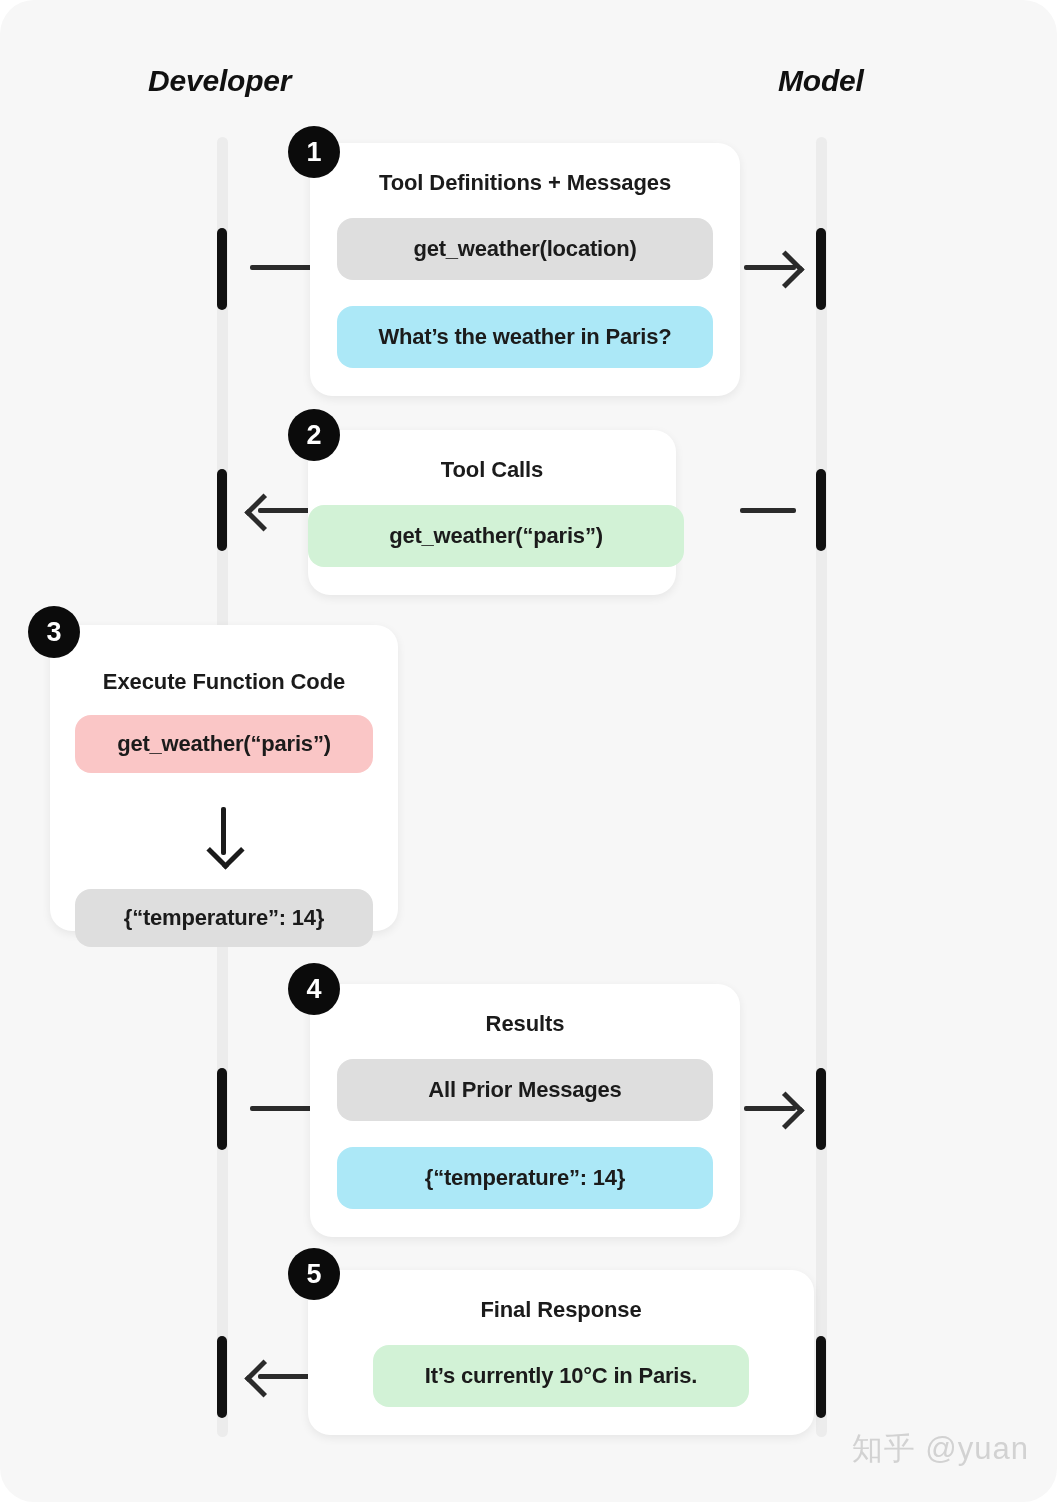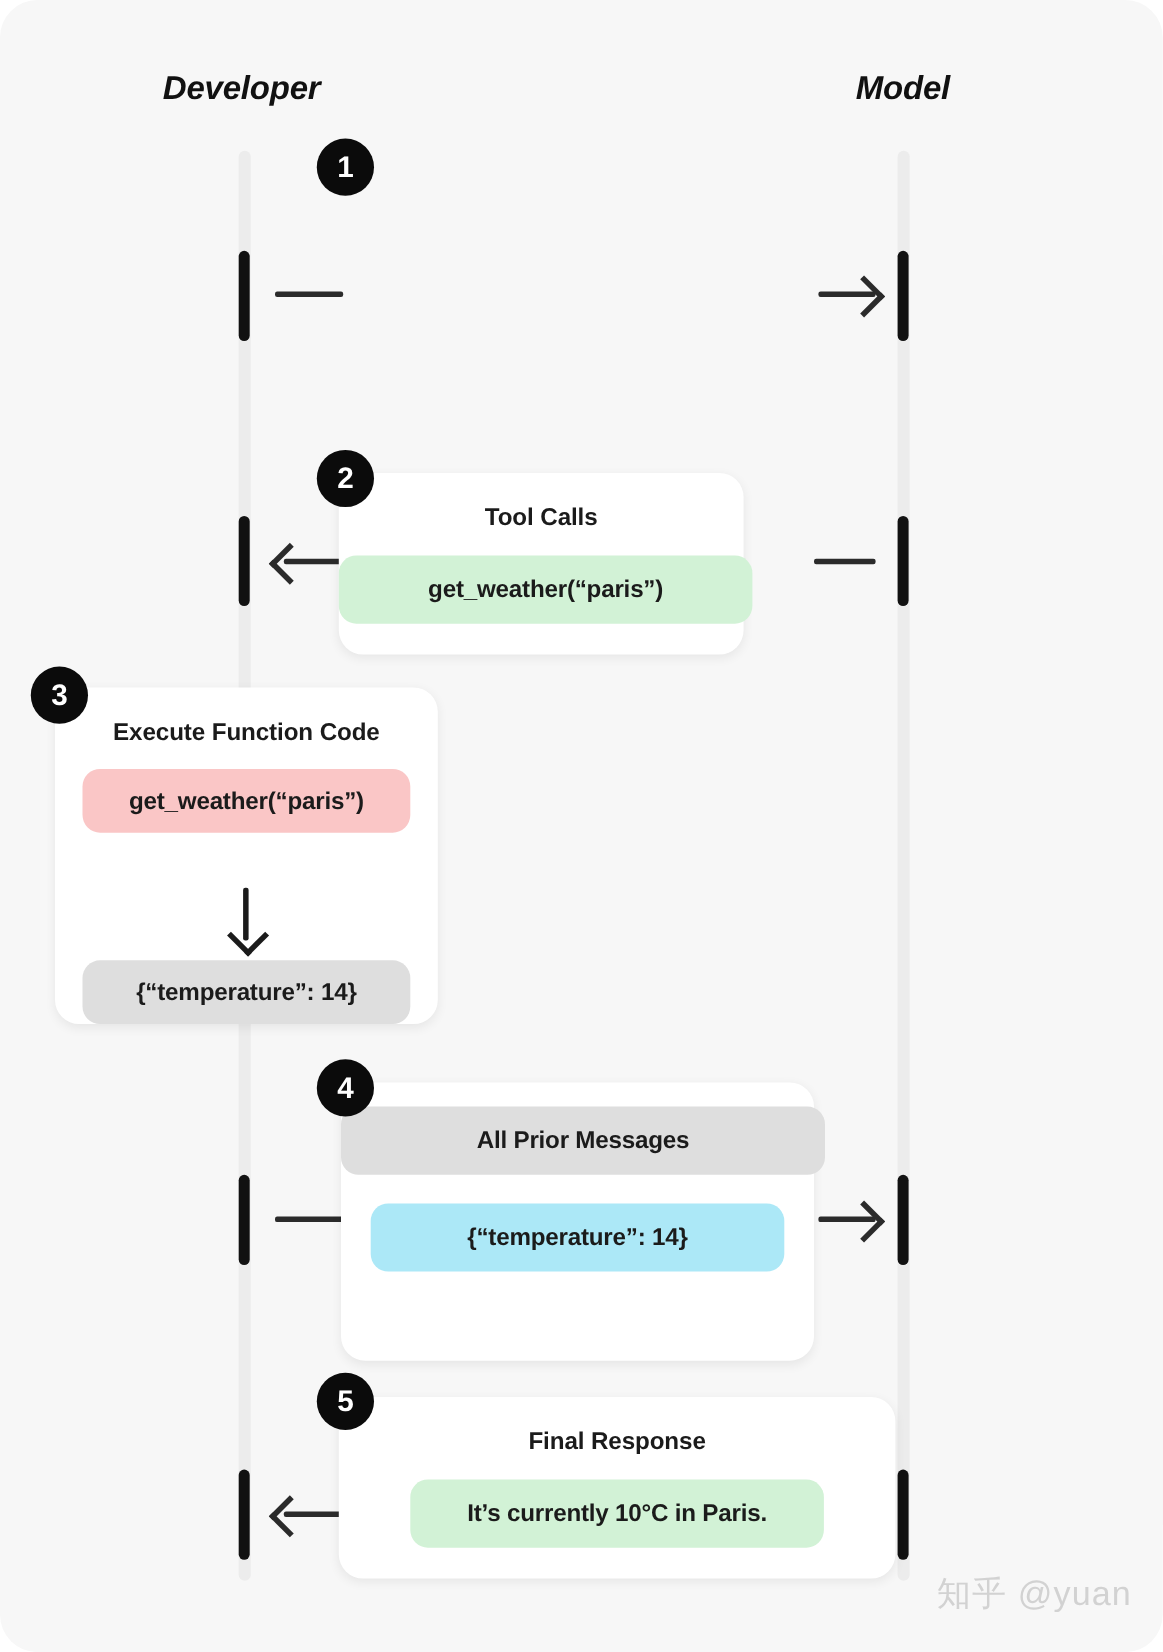--- a/index.html
+++ b/index.html
@@ -164,54 +164,60 @@
   <div id="lifeline-model" class="lifeline"></div>
 
   <div class="activation" style="left:217px; top:228px; height:82px;"></div>
   <div class="activation" style="left:816px; top:228px; height:82px;"></div>
   <div class="connector" style="left:250px; top:265px; width:62px;"></div>
   <div class="connector" style="left:744px; top:265px; width:52px;"></div>
   <div class="arrowhead right" style="left:772px; top:256px;"></div>
 
   <div class="badge" style="left:288px; top:126px;">1</div>
 
+  <div class="card" style="left:310px; top:143px; width:430px; height:253px;">
+    <div class="card-title" style="margin-top:27px;">Tool Definitions + Messages</div>
+    <div class="pill gray" style="margin:22px auto 0; width:376px; height:62px;">get_weather(location)</div>
+    <div class="pill blue" style="margin:26px auto 0; width:376px; height:62px;">What’s the weather in Paris?</div>
+  </div>
 
   <div class="activation" style="left:217px; top:469px; height:82px;"></div>
   <div class="activation" style="left:816px; top:469px; height:82px;"></div>
   <div class="connector" style="left:258px; top:508px; width:54px;"></div>
   <div class="arrowhead left" style="left:250px; top:499px;"></div>
   <div class="connector" style="left:740px; top:508px; width:56px;"></div>
 
   <div class="badge" style="left:288px; top:409px;">2</div>
 
   <div class="card" style="left:308px; top:430px; width:368px; height:165px;">
     <div class="card-title" style="margin-top:27px;">Tool Calls</div>
     <div class="pill green" style="margin:22px auto 0; width:376px; height:62px;">get_weather(“paris”)</div>
   </div>
 
   <div class="badge" style="left:28px; top:606px;">3</div>
 
   <div class="card" style="left:50px; top:625px; width:348px; height:306px;">
-    <div class="card-title" style="margin-top:28px;">Execute Function Code</div>
+    <div class="card-title" style="margin-top:44px;">Execute Function Code</div>
     <div class="pill pink" style="margin:20px auto 0; width:298px; height:58px;">get_weather(“paris”)</div>
     <div id="down-arrow-shaft" style="left:171px; top:182px;"></div>
     <div id="down-arrow-head" style="left:162px; top:212px;"></div>
     <div class="pill gray" style="margin:116px auto 0; width:298px; height:58px;">{“temperature”: 14}</div>
   </div>
 
   <div class="activation" style="left:217px; top:1068px; height:82px;"></div>
   <div class="activation" style="left:816px; top:1068px; height:82px;"></div>
   <div class="connector" style="left:250px; top:1106px; width:62px;"></div>
   <div class="connector" style="left:744px; top:1106px; width:52px;"></div>
   <div class="arrowhead right" style="left:772px; top:1097px;"></div>
 
   <div class="badge" style="left:288px; top:963px;">4</div>
 
   <div class="card" style="left:310px; top:984px; width:430px; height:253px;">
-    <div class="pill gray" style="margin:22px auto 0; width:440px; height:62px;">All Prior Messages</div>
+    <div class="card-title" style="margin-top:27px;">Results</div>
+    <div class="pill gray" style="margin:22px auto 0; width:376px; height:62px;">All Prior Messages</div>
     <div class="pill blue" style="margin:26px auto 0; width:376px; height:62px;">{“temperature”: 14}</div>
   </div>
 
   <div class="activation" style="left:217px; top:1336px; height:82px;"></div>
   <div class="activation" style="left:816px; top:1336px; height:82px;"></div>
   <div class="connector" style="left:258px; top:1374px; width:54px;"></div>
   <div class="arrowhead left" style="left:250px; top:1365px;"></div>
   <div class="connector" style="left:740px; top:1374px; width:56px;"></div>
 
   <div class="badge" style="left:288px; top:1248px;">5</div>

